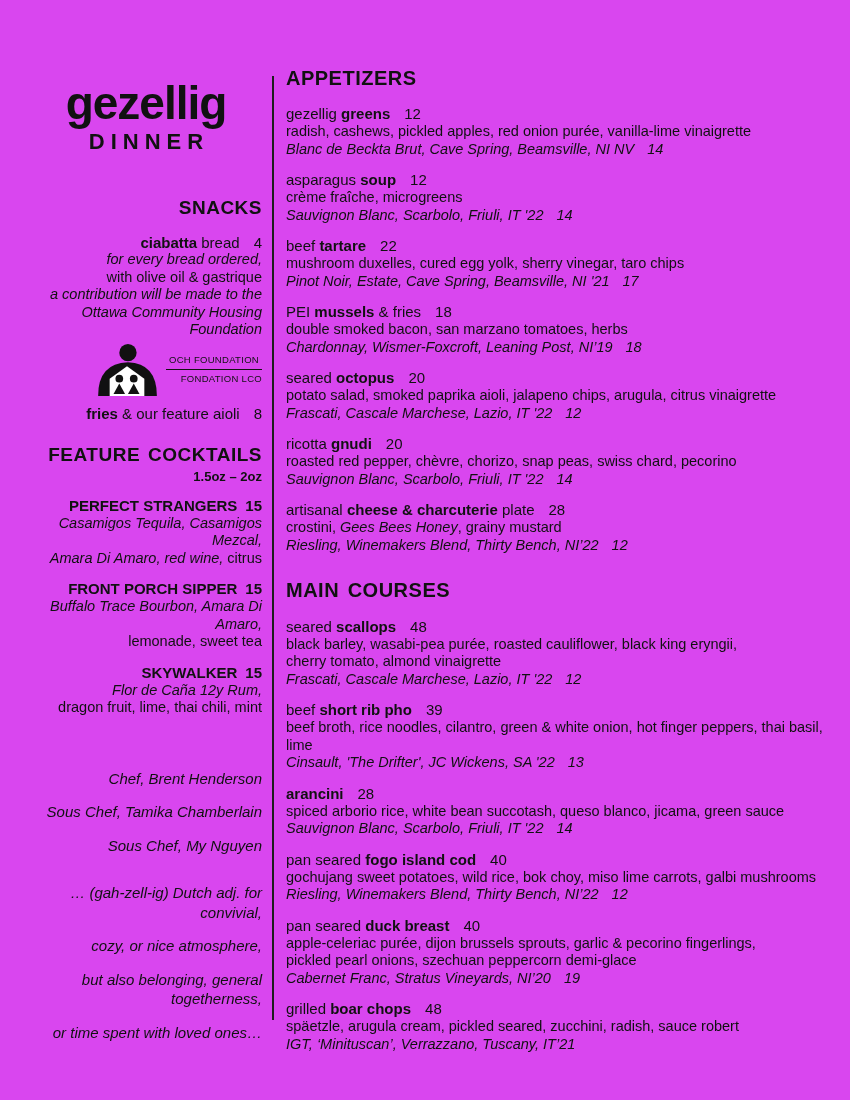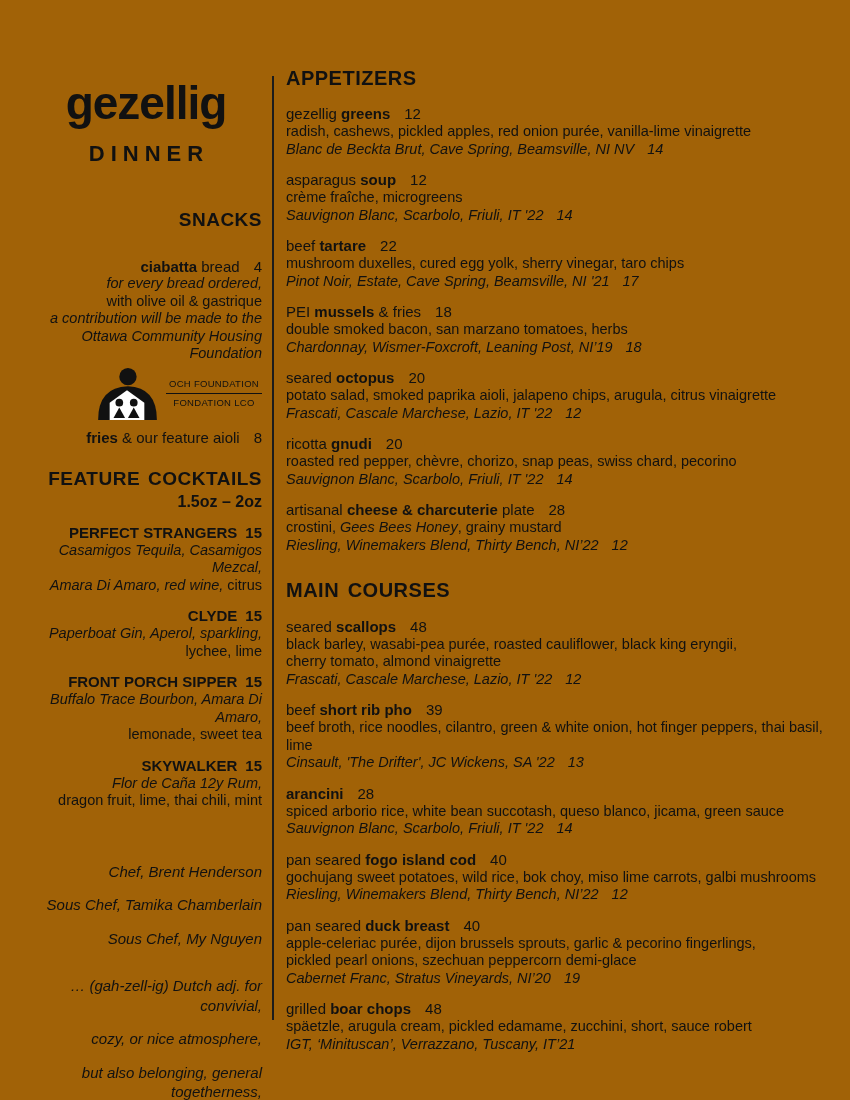--- a/index.html
+++ b/index.html
@@ -1,47 +1,47 @@
 <!DOCTYPE html>
 <html><head>
 <meta charset="utf-8">
 <style>
   * { margin:0; padding:0; box-sizing:border-box; }
   html,body { background:#fff; }
   body { width:850px; height:1100px; font-family:"Liberation Sans", sans-serif; color:#111; position:relative; }
-  .page { position:relative; width:850px; height:1100px; overflow:hidden; background:#a16207; }
+  .page { position:relative; width:850px; height:1100px; overflow:hidden; background:#d946ef; }
 
   
   .left-col { position:absolute; left:30px; top:0; width:232px; text-align:right; }
   .divider  { position:absolute; left:272px; top:76px; width:2px; height:944px; background:#1c1c1c; }
 
   .logo-block { text-align:center; margin-top:80px; }
   .logo { font-size:46px; font-weight:bold; letter-spacing:-1px; line-height:1.0; }
-  .logo-sub { font-size:22px; font-weight:bold; letter-spacing:6px; margin-top:15px; text-indent:6px; }
+  .logo-sub { font-size:22px; font-weight:bold; letter-spacing:6px; margin-top:3px; text-indent:6px; }
 
   .sec-heading { font-weight:bold; font-variant:small-caps; text-transform:lowercase; font-size:27px; letter-spacing:0.5px; line-height:1.1; }
   .snacks-heading { margin-top:36px; }
   .cocktails-heading { margin-top:16px; }
 
   .line { font-size:14.5px; line-height:17.5px; }
   .italic { font-style:italic; }
   .name-line { font-size:15px; }
   .price { margin-left:14px; }
   .price:empty, .wine-price:empty { display:none; }
 
-  .snack-item { margin-top:25px; }
+  .snack-item { margin-top:13px; }
 
   .och-row { display:flex; justify-content:flex-end; align-items:center; gap:7px; margin-top:5px; }
-  .och-text { font-size:9.5px; line-height:1.7; text-align:center; display:flex; flex-direction:column; letter-spacing:0.3px; }
+  .och-text { font-size:9.5px; line-height:1.7; text-align:right; display:flex; flex-direction:column; letter-spacing:0.3px; }
   .och-text .t1 { border-bottom:1.5px solid #111; padding:0 3px 1px 3px; }
   .och-text .t2 { padding-top:1px; }
 
   .fries-line { margin-top:9px; font-size:15px; }
 
-  .cocktail-sub { font-weight:bold; font-size:16px; margin-top:1px; }
+  .cocktail-sub { font-weight:bold; font-size:13px; margin-top:1px; }
   .cocktail { margin-top:13px;margin-left:12px; }
   .c-name { font-weight:bold; font-size:15px; line-height:18px; }
   .c-name .price { margin-left:8px; }
   .cocktail .line { font-size:14.5px; }
 
   .team-block { margin-top:52px; }
   .team-block .line, .def-block .line { font-size:15px; line-height:19.5px; font-style:italic;margin-top:14px; }
   .def-block { margin-top:28px; }
 
   
@@ -98,25 +98,20 @@
 
     <h2 class="sec-heading cocktails-heading">Feature Cocktails</h2>
     <div class="cocktail-sub">1.5oz – 2oz</div>
 
     <div class="cocktail">
       <div class="c-name"><span>PERFECT STRANGERS</span><span class="price">15</span></div>
       <div class="line"><i>Casamigos Tequila, Casamigos Mezcal,</i><span></span></div>
       <div class="line"><i>Amara Di Amaro, red wine,</i><span> citrus</span></div>
     </div>
 
-    <div class="cocktail">
-      <div class="c-name"><span>CLYDE</span><span class="price">15</span></div>
-      <div class="line"><i>Paperboat Gin, Aperol, sparkling,</i><span></span></div>
-      <div class="line"><i></i><span>lychee, lime</span></div>
-    </div>
 
     <div class="cocktail">
       <div class="c-name"><span>FRONT PORCH SIPPER</span><span class="price">15</span></div>
       <div class="line"><i>Buffalo Trace Bourbon, Amara Di Amaro,</i><span></span></div>
       <div class="line"><i></i><span>lemonade, sweet tea</span></div>
     </div>
 
     <div class="cocktail">
       <div class="c-name"><span>SKYWALKER</span><span class="price">15</span></div>
       <div class="line"><i>Flor de Caña 12y Rum,</i><span></span></div>
@@ -226,19 +221,19 @@
 
     <div class="menu-item">
       <div class="item-name"><span>pan seared </span><b>duck breast</b><span></span><span class="price">40</span></div>
       <div class="item-desc"><span>apple-celeriac purée, dijon brussels sprouts, garlic &amp; pecorino fingerlings,</span><i></i><span></span></div>
       <div class="item-desc">pickled pearl onions, szechuan peppercorn demi-glace</div>
       <div class="item-wine"><span>Cabernet Franc, Stratus Vineyards, NI’20</span><span class="wine-price">19</span></div>
     </div>
 
     <div class="menu-item">
       <div class="item-name"><span>grilled </span><b>boar chops</b><span></span><span class="price">48</span></div>
-      <div class="item-desc"><span>späetzle, arugula cream, pickled edamame, zucchini, short, sauce robert</span><i></i><span></span></div>
+      <div class="item-desc"><span>späetzle, arugula cream, pickled seared, zucchini, radish, sauce robert</span><i></i><span></span></div>
 
       <div class="item-wine"><span>IGT, ‘Minituscan’, Verrazzano, Tuscany, IT’21</span></div>
     </div>
 
   </main>
 </div>
 
 </body></html>

